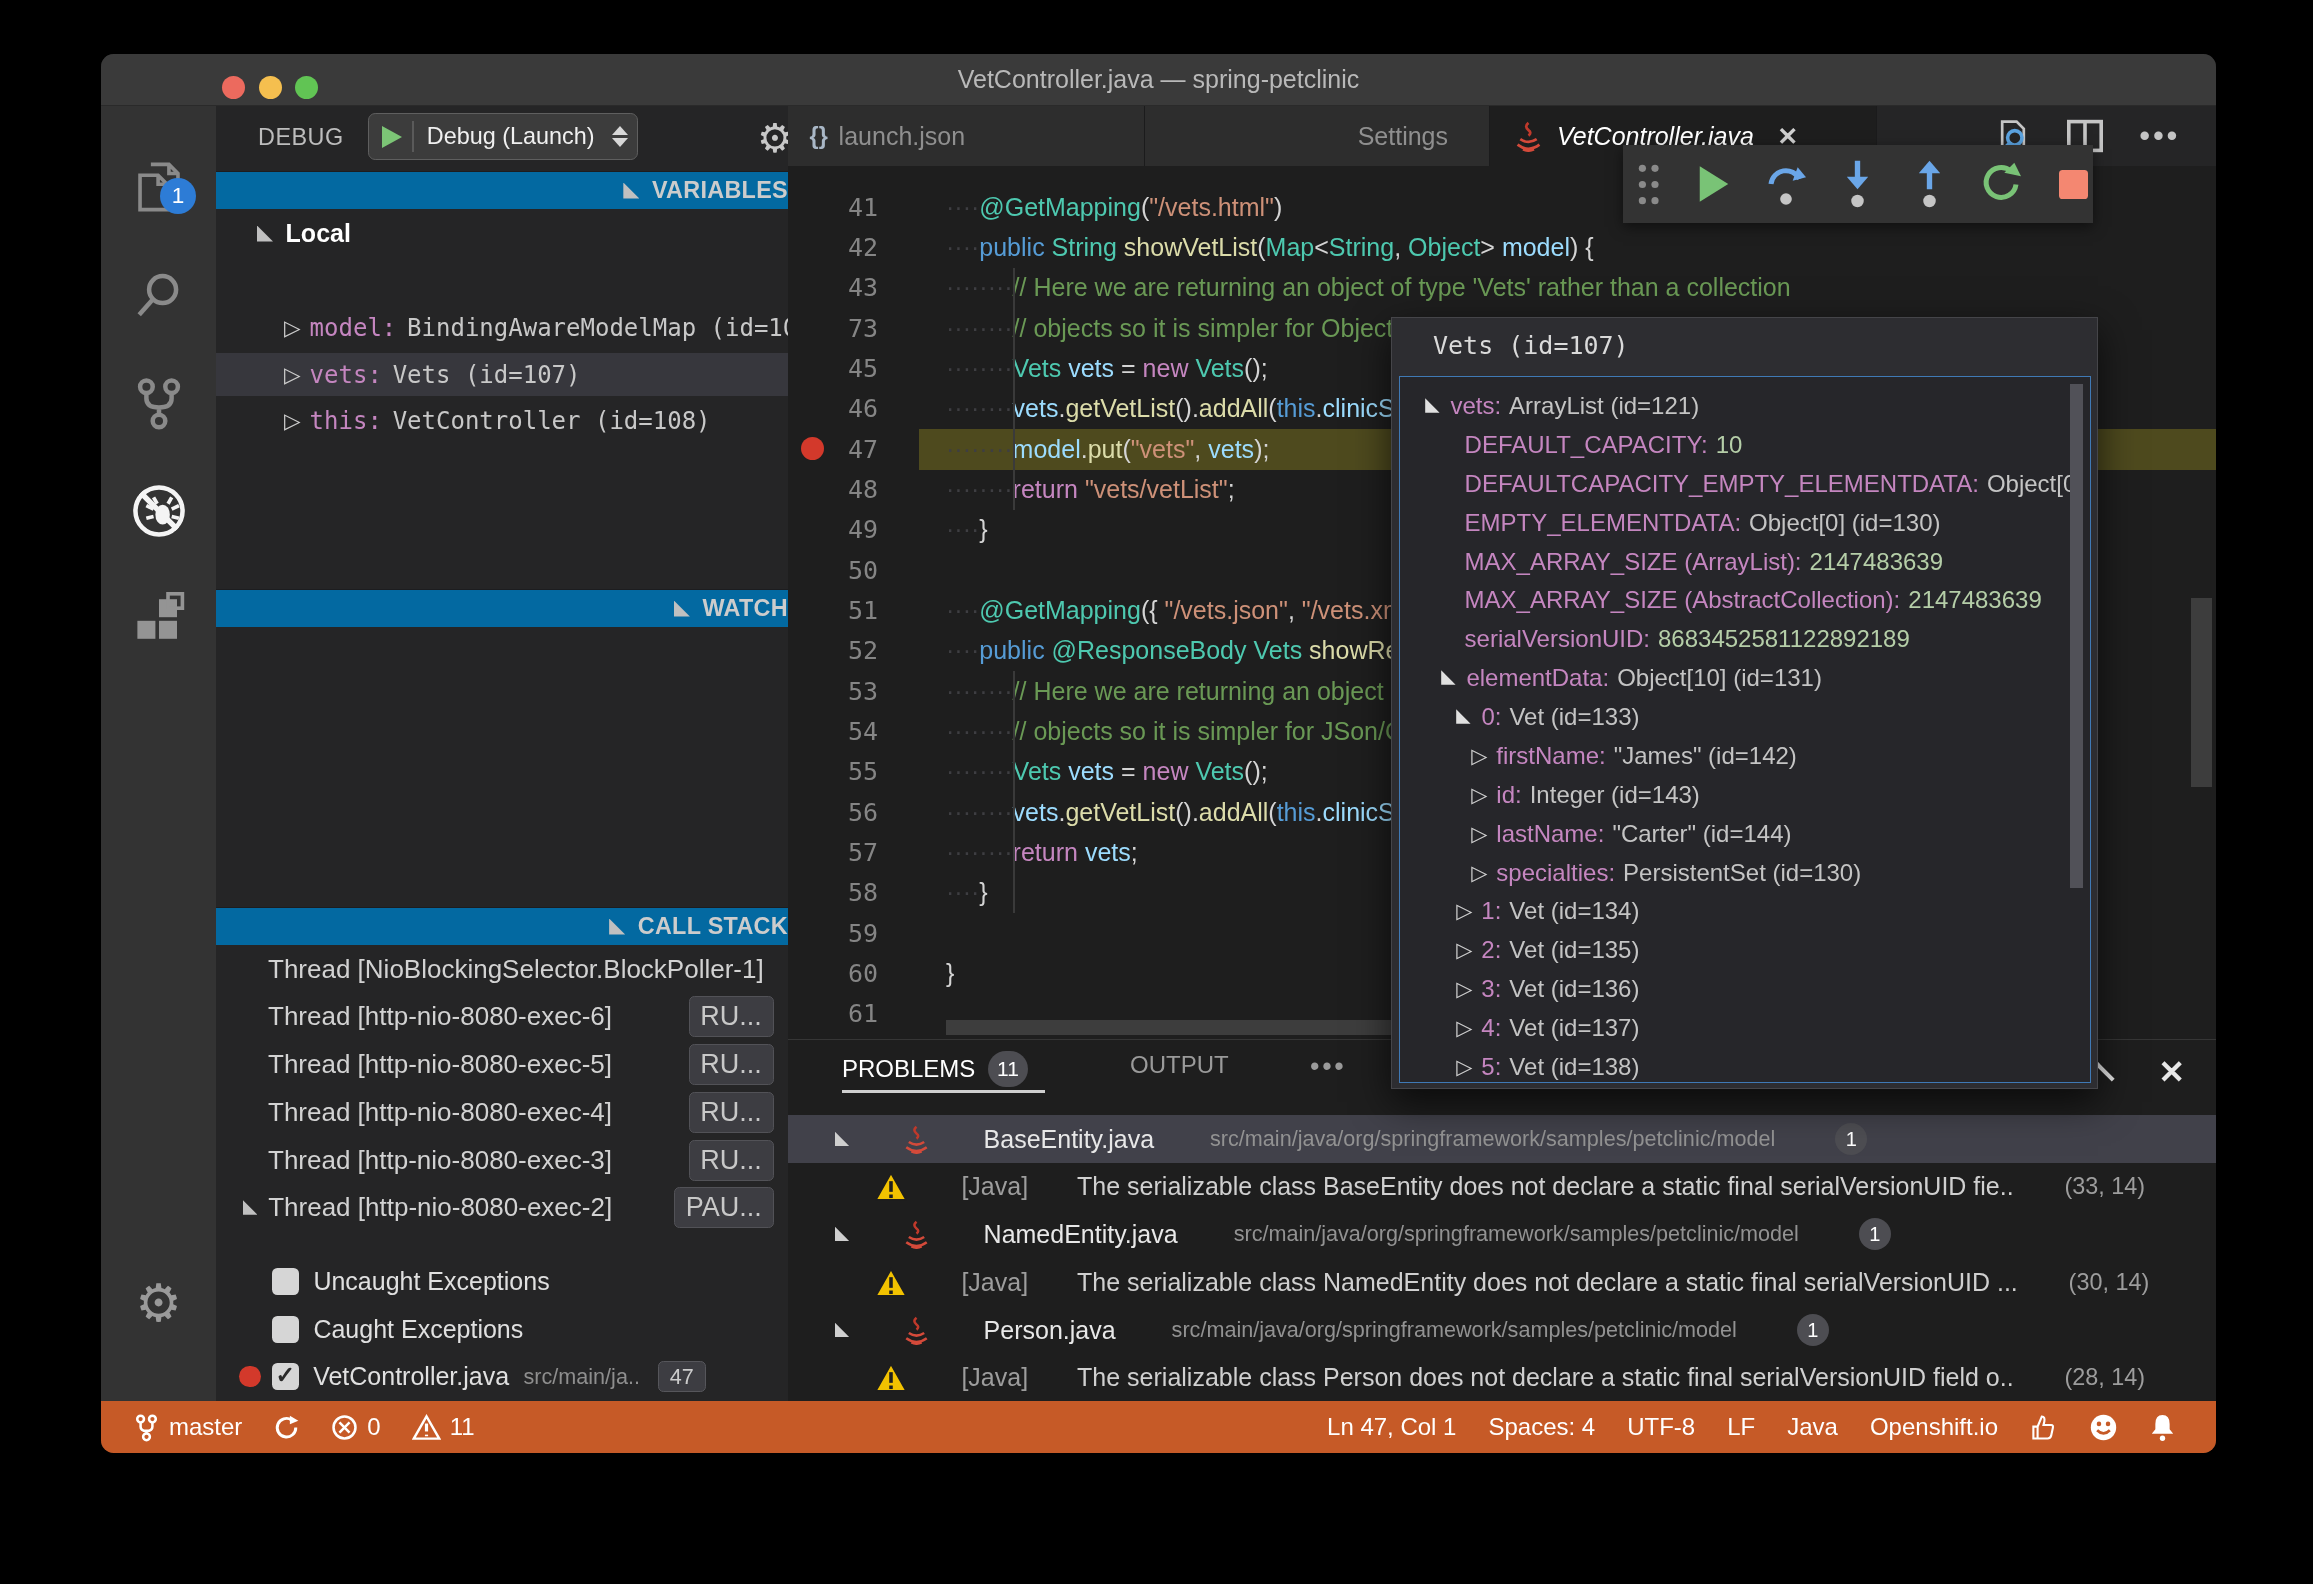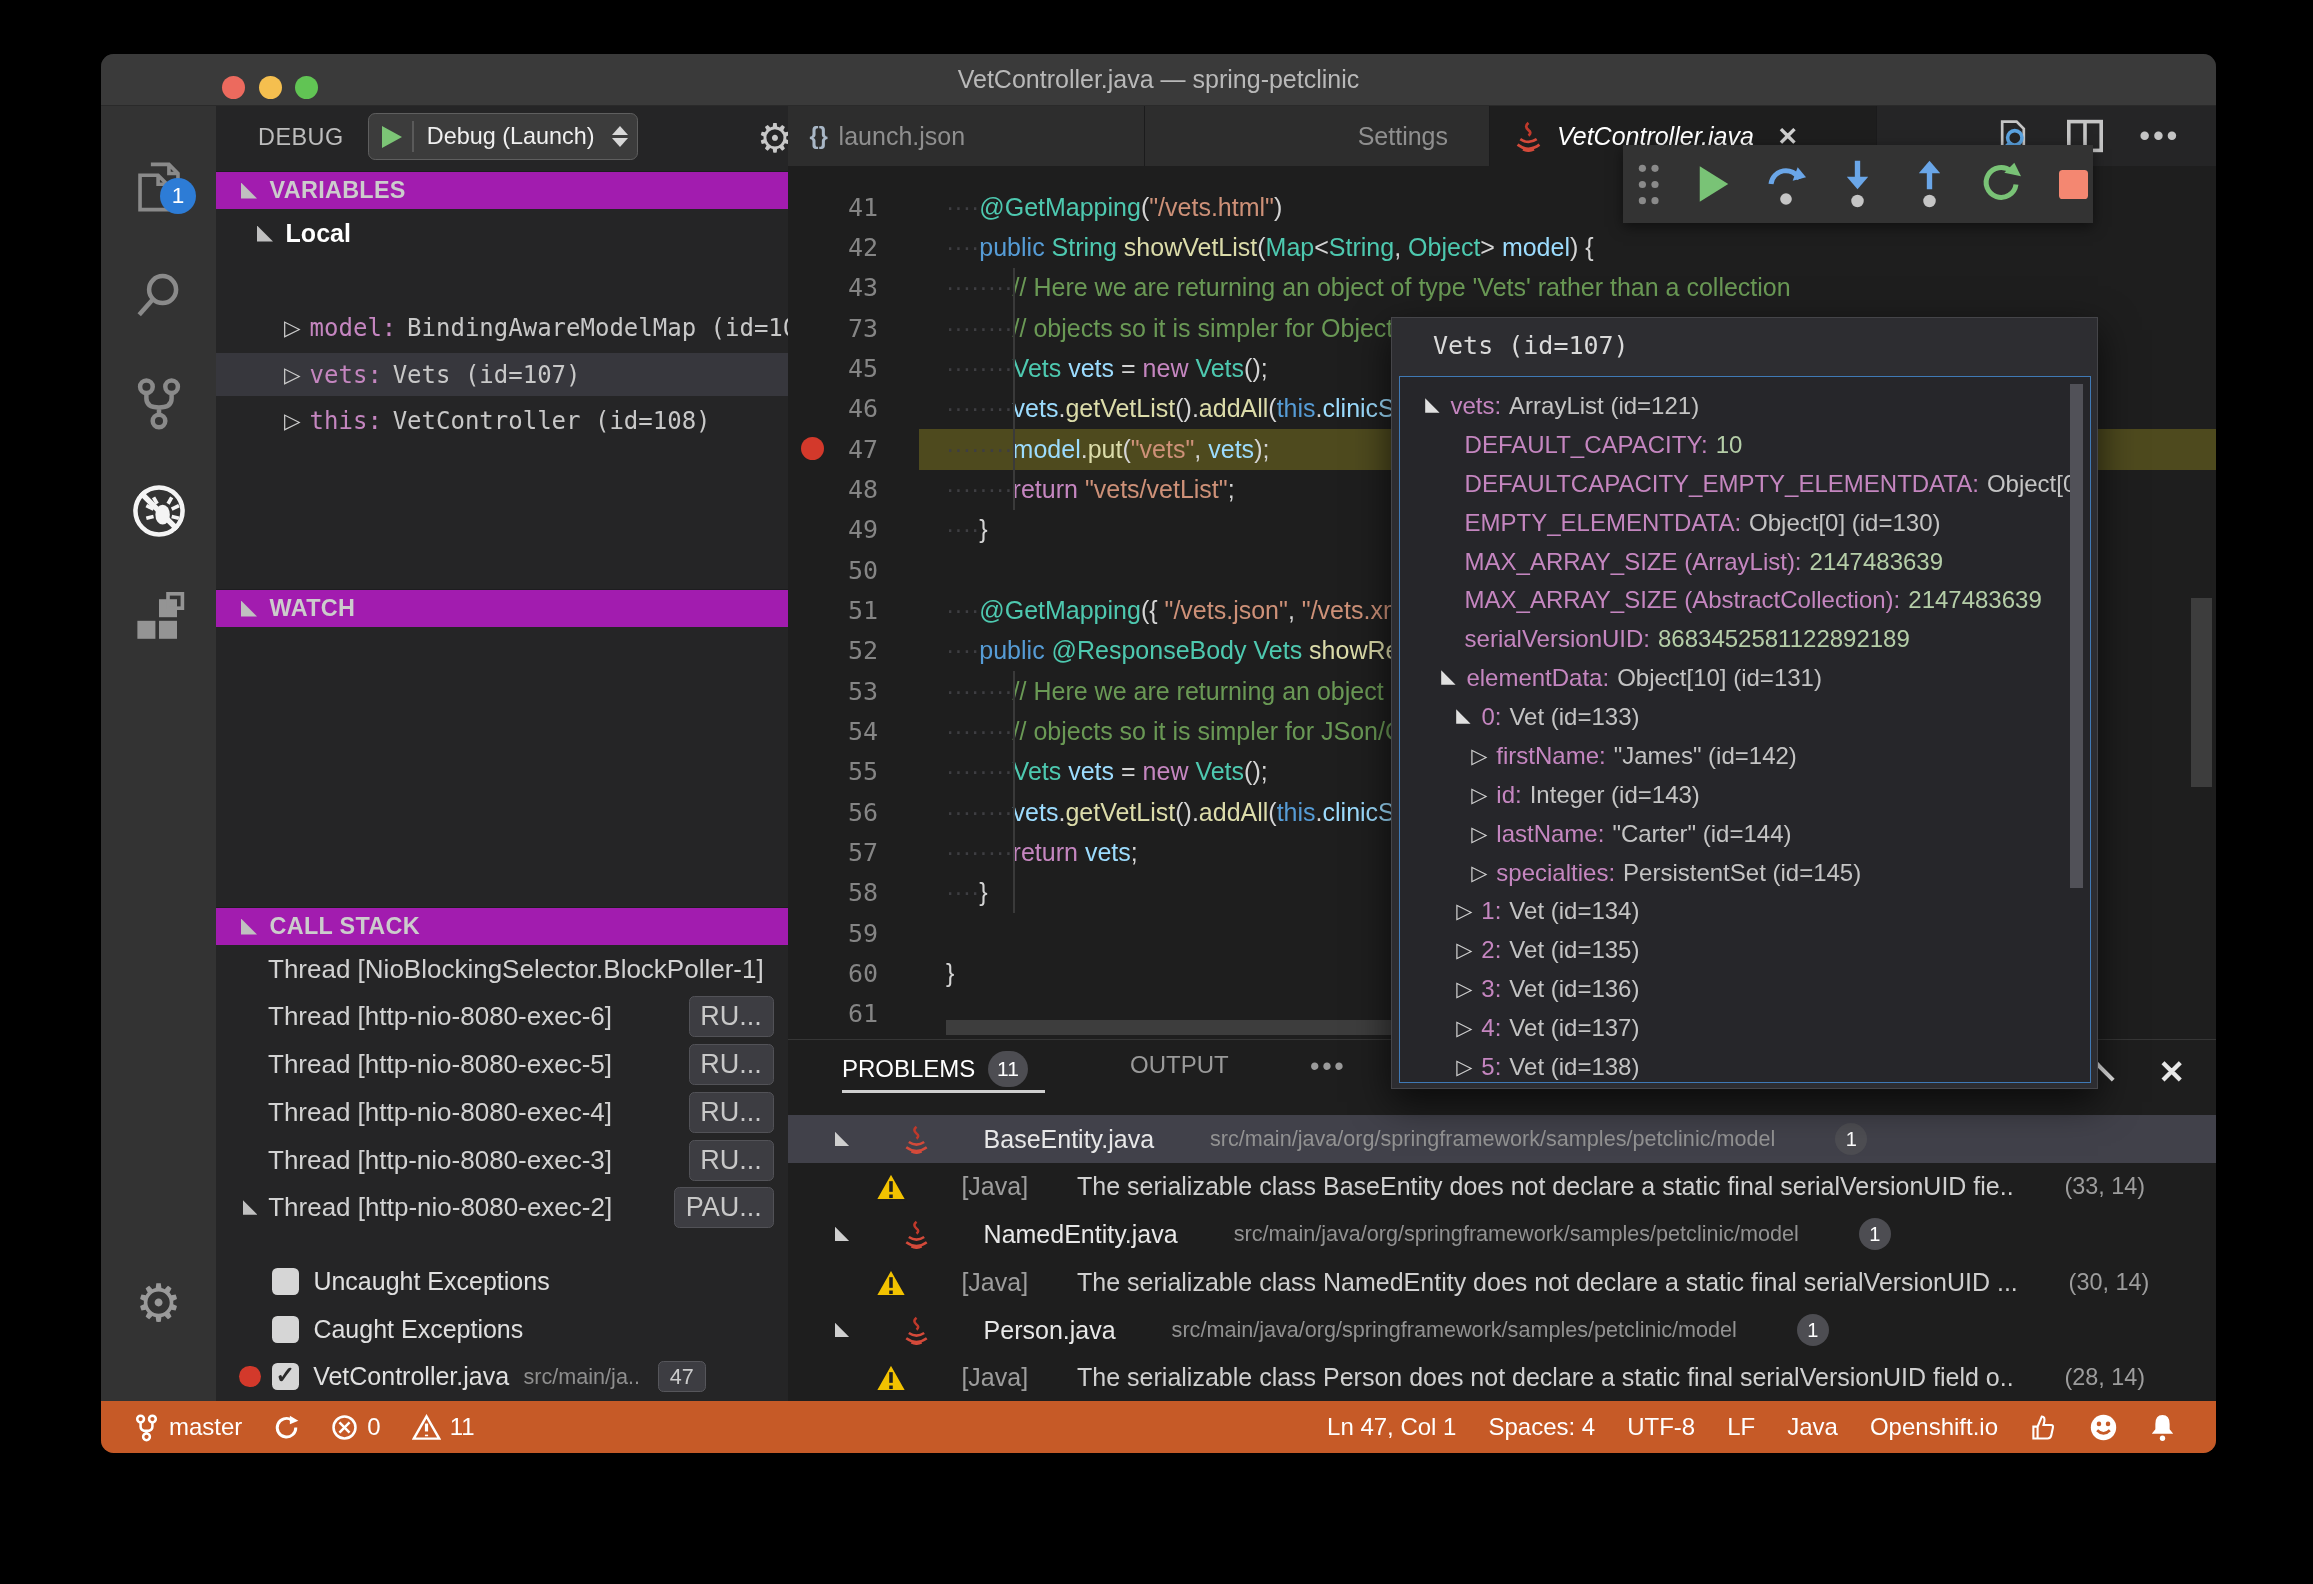--- a/index.html
+++ b/index.html
@@ -21,21 +21,21 @@
   #debug-title{position:absolute;left:34px;top:18px;font-size:23.4px;color:#bdbdbd;letter-spacing:0.5px;}
   #launch-select{position:absolute;left:144px;top:7.2px;width:270px;height:47px;background:#3c3c3c;border:1.8px solid#5f5f5f;border-radius:7.2px;display:flex;align-items:center;}
   #launch-play{width:0;height:0;border-left:20px solid #7cc576;border-top:11.7px solid transparent;border-bottom:11.7px solid transparent;margin:0 10.8px 0 12.6px;}
   #launch-sep{width:1.8px;height:31px;background:#5a5a5a;}
   #launch-label{flex:1;color:#f0f0f0;font-size:23.4px;padding-left:12.6px;white-space:nowrap;}
   #launch-arrows{display:flex;flex-direction:column;margin-right:9px;gap:2.7px;}
   #launch-arrows i{width:0;height:0;border-left:8px solid transparent;border-right:8px solid transparent;display:block;}
   #launch-arrows .up{border-bottom:9px solid #d7d7d7;}
   #launch-arrows .dn{border-top:9px solid #d7d7d7;}
   #debug-gear{position:absolute;left:533px;top:9px;font-size:40px;color:#c8c8c8;}
-  .section-header{position:absolute;left:0;width:572px;height:38px;background:#a21caf;border-top:0.9px solid #1d1d1f;color:#cccccc;font-size:23.4px;font-weight:bold;display:flex;align-items:center;letter-spacing:0.3px;}
+  .section-header{position:absolute;left:0;width:572px;height:38px;background:#0369a1;border-top:0.9px solid #1d1d1f;color:#cccccc;font-size:23.4px;font-weight:bold;display:flex;align-items:center;letter-spacing:0.3px;justify-content:flex-end;}
   .tw-open{width:0;height:0;clip-path:polygon(0 0,0 100%,100% 100%);background:#c0c0c0;width:16px;height:16px;margin:0 12.6px 0 25px;flex:none;}
   .tw-closed{color:#cccccc;font-size:21.6px;margin:0 9px 0 0;flex:none;}
   .sb-row{position:absolute;left:0;width:572px;height:43px;display:flex;align-items:center;white-space:nowrap;overflow:hidden;}
   .sb-row.selected{background:#37373d;}
   .var-name{color:#c586c0;font-family:"DejaVu Sans Mono",monospace;font-size:24px;}
   .var-val{color:#c8c8c8;font-family:"DejaVu Sans Mono",monospace;font-size:24px;margin-left:10.8px;}
   .scope-label{color:#ffffff;font-size:25px;font-weight:bold;}
   .cs-name{color:#d2d2d2;font-size:26px;}
   .cs-badge{position:absolute;right:14.4px;background:#3d3d42;border:0.9px solid #525257;border-radius:5.4px;color:#c8c8c8;font-size:27px;padding:3.6px 10.8px;}
   .cb{width:27px;height:27px;border-radius:5.4px;background:#d6d6d6;margin:0 14.4px 0 0;flex:none;position:relative;}
@@ -564,21 +564,21 @@
             <span class="pp-val pp-gray">Integer (id=143)</span>
           </div>
           <div class="pp-row" style="top: 437px; padding-left: 71px;">
             <span class="pp-twc">▷</span>
             <span class="pp-name">lastName:</span>
             <span class="pp-val pp-gray">"Carter" (id=144)</span>
           </div>
           <div class="pp-row" style="top: 476px; padding-left: 71px;">
             <span class="pp-twc">▷</span>
             <span class="pp-name">specialties:</span>
-            <span class="pp-val pp-gray">PersistentSet (id=145)</span>
+            <span class="pp-val pp-gray">PersistentSet (id=130)</span>
           </div>
           <div class="pp-row" style="top: 514px; padding-left: 56px;">
             <span class="pp-twc">▷</span>
             <span class="pp-name">1:</span>
             <span class="pp-val pp-gray">Vet (id=134)</span>
           </div>
           <div class="pp-row" style="top: 553px; padding-left: 56px;">
             <span class="pp-twc">▷</span>
             <span class="pp-name">2:</span>
             <span class="pp-val pp-gray">Vet (id=135)</span>

